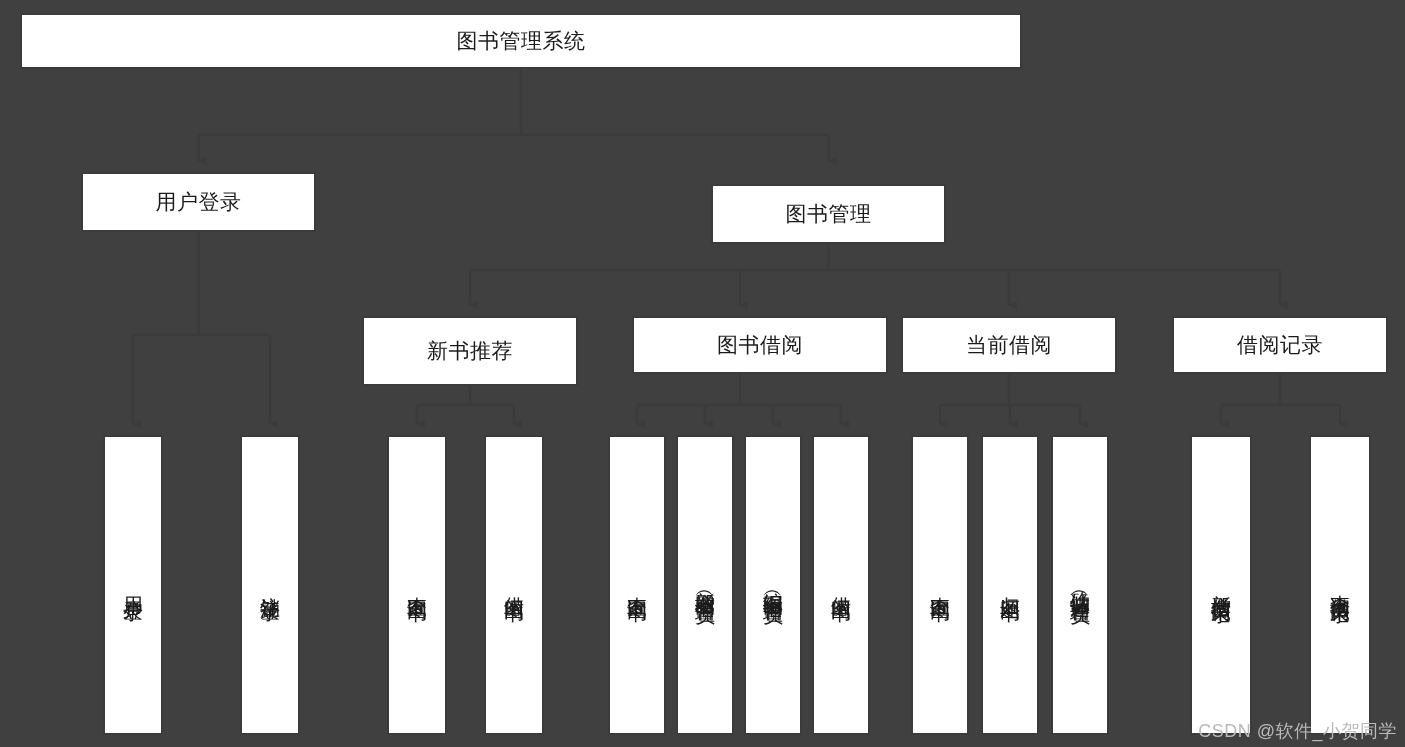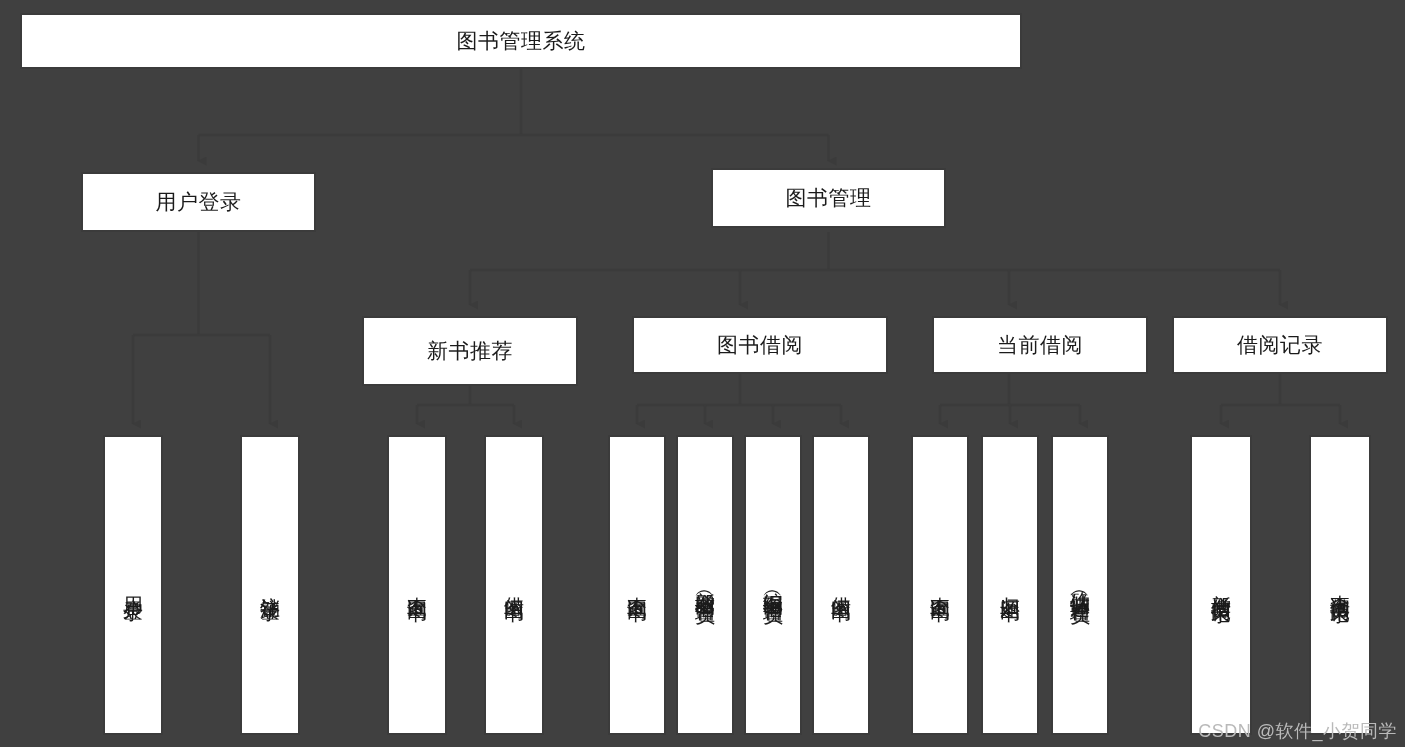--- a/index.html
+++ b/index.html
@@ -60,30 +60,30 @@
         <path d="M1340,405 L1340,424" marker-end="url(#arrow)"></path>
       </g>
   </svg>
   <div id="nodes">
       <div class="node horiz" style="left: 20px; top: 13px; width: 1002px; height: 56px;">
         <span class="lbl">图书管理系统</span>
       </div>
       <div class="node horiz" style="left: 81px; top: 172px; width: 235px; height: 60px;">
         <span class="lbl">用户登录</span>
       </div>
-      <div class="node horiz" style="left: 711px; top: 168px; width: 235px; height: 60px;">
+      <div class="node horiz" style="left: 711px; top: 184px; width: 235px; height: 60px;">
         <span class="lbl">图书管理</span>
       </div>
       <div class="node horiz" style="left: 362px; top: 316px; width: 216px; height: 70px;">
         <span class="lbl">新书推荐</span>
       </div>
       <div class="node horiz" style="left: 632px; top: 316px; width: 256px; height: 58px;">
         <span class="lbl">图书借阅</span>
       </div>
-      <div class="node horiz" style="left: 901px; top: 316px; width: 216px; height: 58px; margin-left: 31px;">
+      <div class="node horiz" style="left: 901px; top: 316px; width: 216px; height: 58px;">
         <span class="lbl">当前借阅</span>
       </div>
       <div class="node horiz" style="left: 1172px; top: 316px; width: 216px; height: 58px;">
         <span class="lbl">借阅记录</span>
       </div>
       <div class="node vert" style="left: 103px; top: 435px; width: 60px; height: 300px;">
         <span class="lbl">用户登录</span>
       </div>
       <div class="node vert" style="left: 240px; top: 435px; width: 60px; height: 300px;">
         <span class="lbl">注销登录</span>

